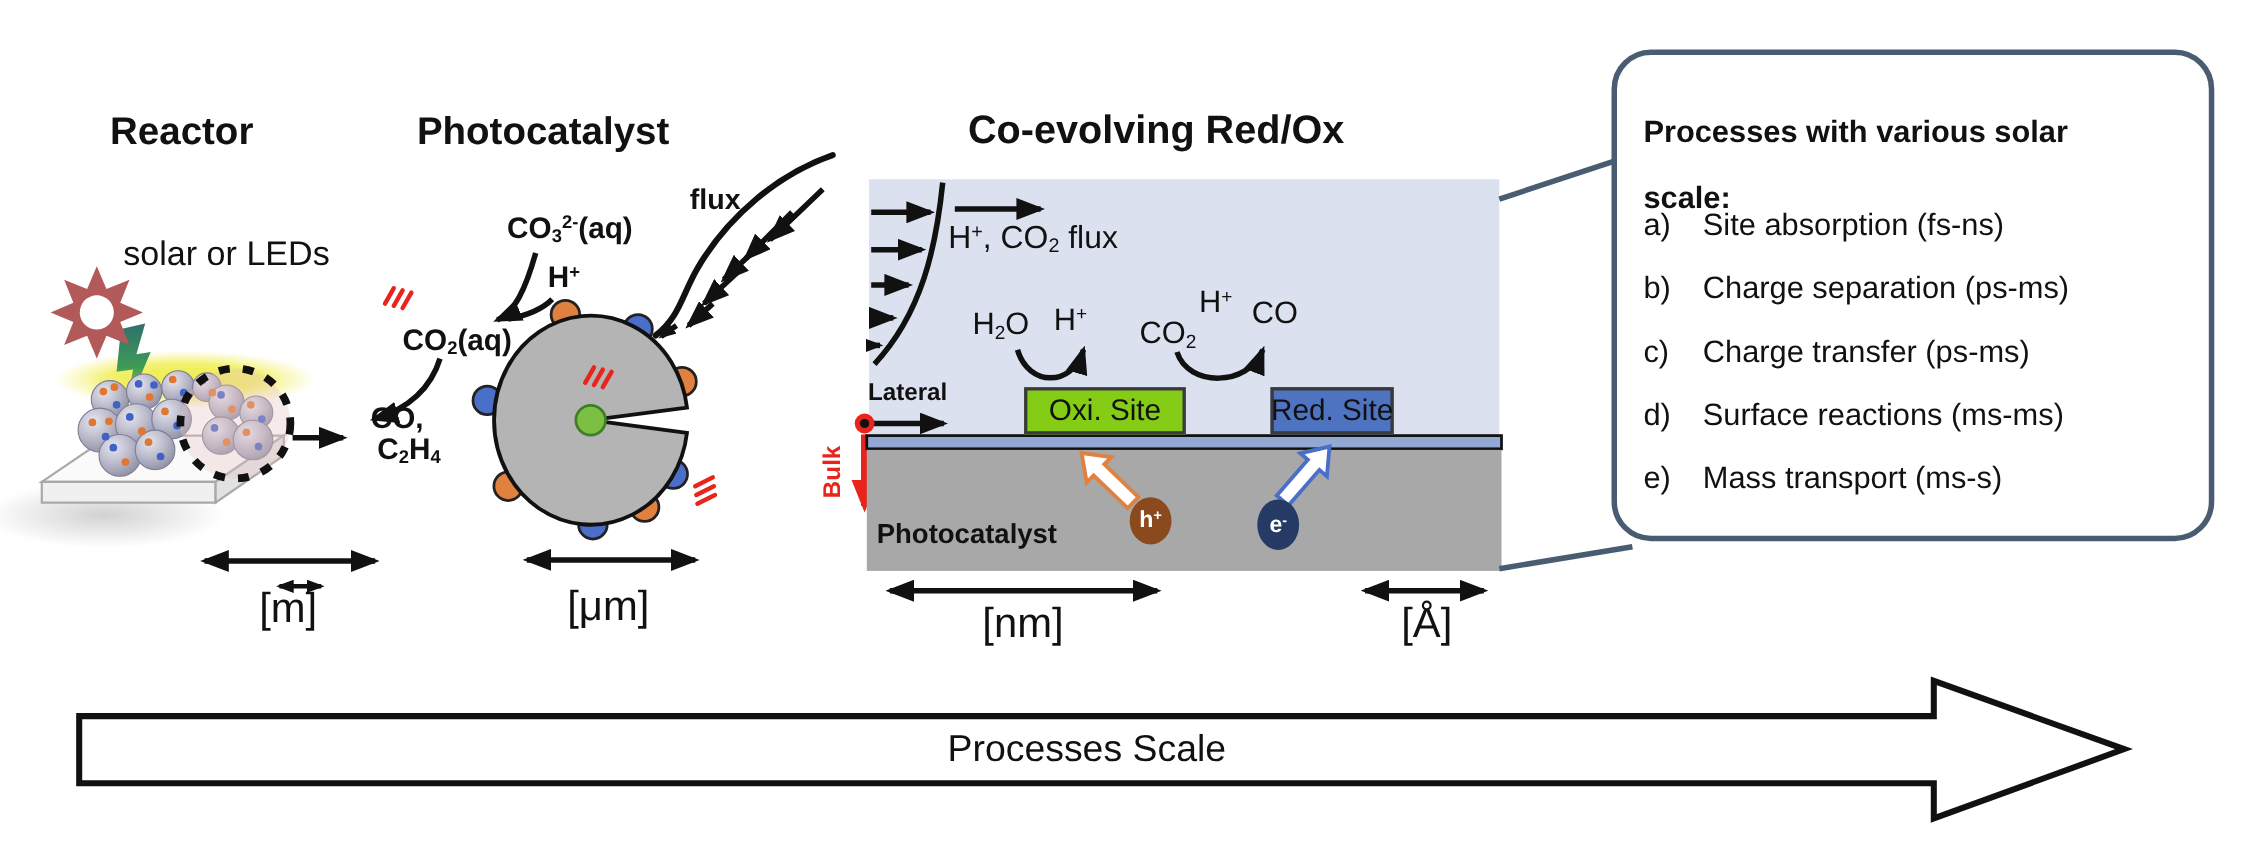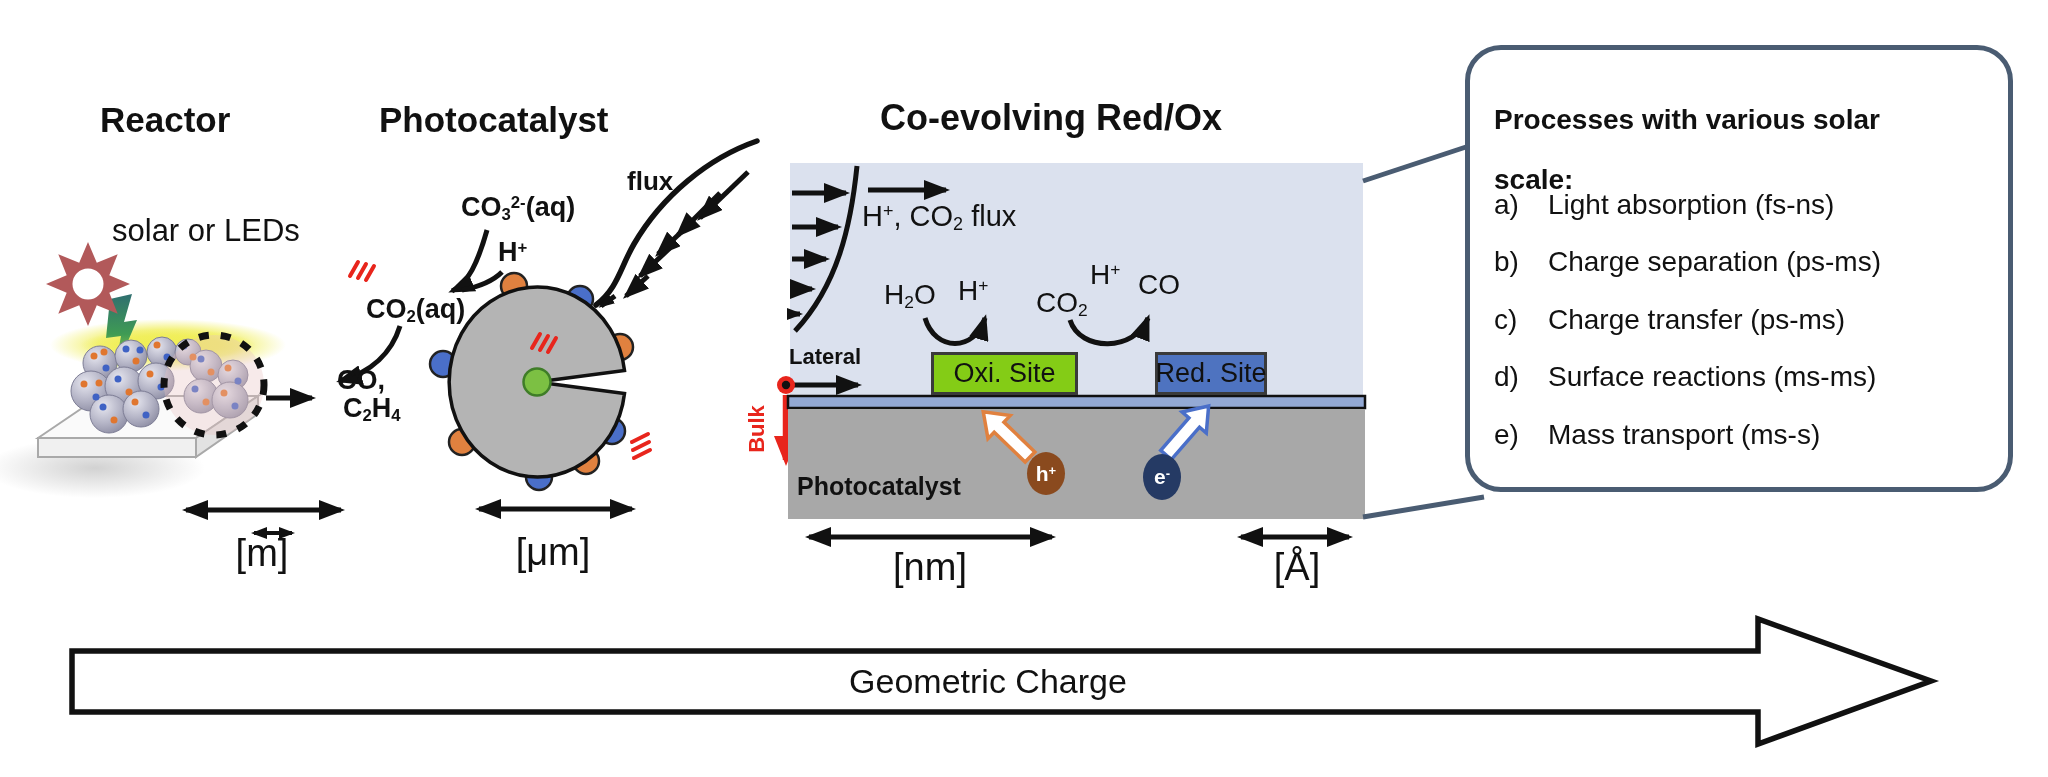--- a/index.html
+++ b/index.html
@@ -274,28 +274,28 @@
     </div>
   <div class="abs carrier" style="left:1143px;top:454px;width:38px;height:46px;background:#253a64;">
       <span><span>e</span><span class="sup">-</span></span>
     </div>
 
   <div class="abs t38 cx" style="left:262px;top:532px;">[m]</div>
   <div class="abs t38 cx" style="left:553px;top:531px;">[μm]</div>
   <div class="abs t38 cx" style="left:930px;top:546px;">[nm]</div>
   <div class="abs t38 cx" style="left:1297px;top:546px;">[Å]</div>
 
-  <div class="abs t34" style="left:988px;top:681px;transform:translate(-50%,-50%);">Geometric Charge</div>
+  <div class="abs t34" style="left:988px;top:681px;transform:translate(-50%,-50%);">Processes Scale</div>
 
   <div class="tsbox">
     <div class="tsheading">Processes with various solar scale:</div>
     <div class="tsitems">
       <div class="tsrow">
         <span class="tsprefix">a)</span>
-        <span>Light absorption (fs-ns)</span>
+        <span>Site absorption (fs-ns)</span>
       </div>
       <div class="tsrow">
         <span class="tsprefix">b)</span>
         <span>Charge separation (ps-ms)</span>
       </div>
       <div class="tsrow">
         <span class="tsprefix">c)</span>
         <span>Charge transfer (ps-ms)</span>
       </div>
       <div class="tsrow">

